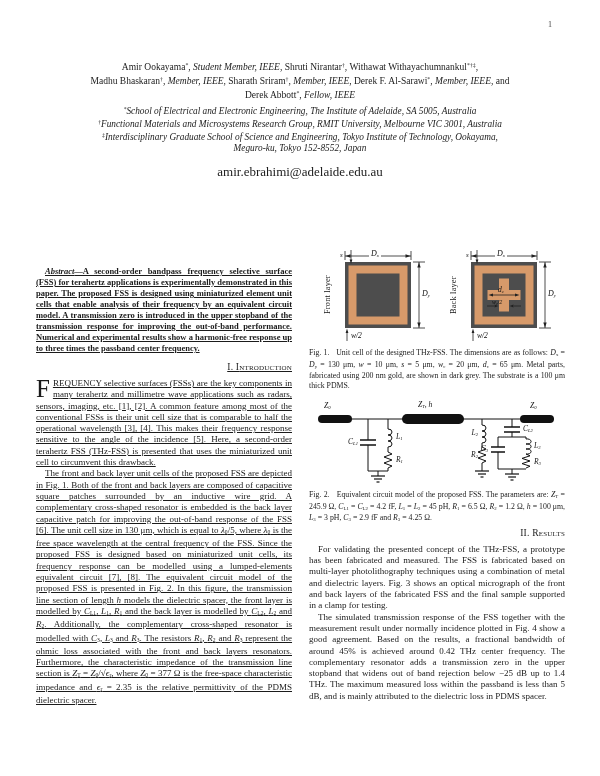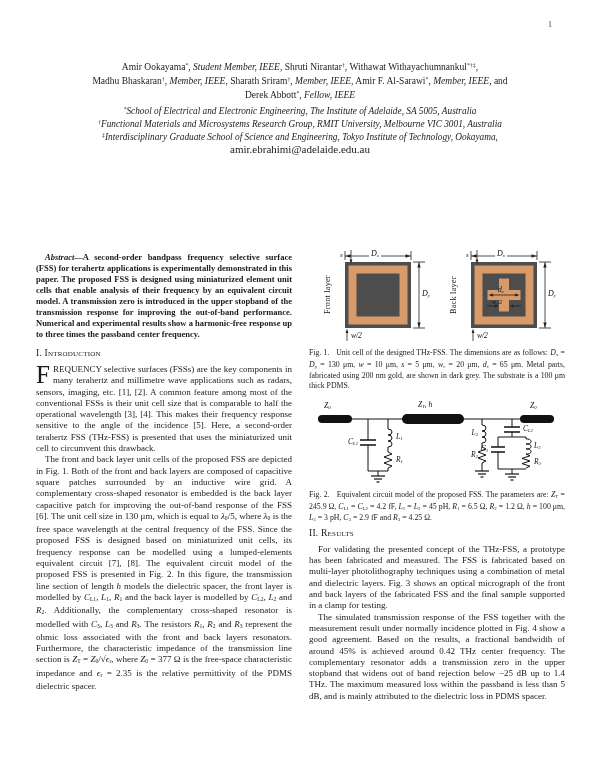--- a/index.html
+++ b/index.html
@@ -3,27 +3,27 @@
 <meta charset="utf-8">
 <style>
   html,body{margin:0;padding:0;}
   body{width:600px;height:776px;background:#ffffff;position:relative;overflow:hidden;
        font-family:"Liberation Serif","DejaVu Serif",serif;color:#1b1b1b;}
   .pagenum{position:absolute;top:20px;right:48px;font-size:8px;color:#444;}
   .header{padding-top:46px;text-align:center;}
   .title{font-size:21px;line-height:32px;}
   .authors{margin-top:13px;font-size:9.5px;line-height:12.6px;}
   .affil{margin-top:2px;font-size:9.3px;line-height:11.6px;font-style:italic;}
-  .email{font-style:normal;font-size:11px;margin-top:1px;}
+  .email{font-style:normal;font-size:13px;margin-top:11px;}
   .col{position:absolute;width:256px;}
-  .col-left{left:36px;top:252px;}
+  .col-left{left:36px;top:266px;text-decoration:underline;}
   .col-right{left:309px;top:246px;}
   p{margin:0;}
   .abstract{font-weight:bold;font-size:8.5px;line-height:11px;text-align:justify;text-indent:9px;}
-  .head{font-size:9.6px;text-align:left;margin:7px 0 6px 0;letter-spacing:0.2px;}
+  .head{font-size:9.6px;text-align:right;margin:7px 0 6px 0;letter-spacing:0.2px;}
   .body{font-size:9px;line-height:11.3px;text-align:justify;}
   .indent{text-indent:9px;}
   .caption{font-size:7.8px;line-height:9.8px;text-align:justify;margin-top:4px;}
   .st-i{font-style:italic;}
   .st-sub{font-size:62%;vertical-align:-0.18em;}
   .st-sup{font-size:62%;vertical-align:0.45em;}
   .st-sc{font-variant:small-caps;}
   .st-dropcap{float:left;font-size:25px;line-height:20px;padding:1px 3px 0 0;}
   .figwrap{position:relative;margin-top:2px;height:96px;}
   .cell{position:absolute;top:0;width:124px;height:94px;}
@@ -39,27 +39,28 @@
 </head>
 <body>
 
 <div class="pagenum">1</div>
 
 <div class="header">
   <div class="title">
   </div>
   <div class="authors">
     <div><span>Amir Ookayama</span><span class="st-sup">*</span><span>, </span><span class="st-i">Student Member, IEEE</span><span>, Shruti Nirantar</span><span class="st-sup">†</span><span>, Withawat Withayachumnankul</span><span class="st-sup">*†‡</span><span>,</span></div>
-    <div><span>Madhu Bhaskaran</span><span class="st-sup">†</span><span>, </span><span class="st-i">Member, IEEE</span><span>, Sharath Sriram</span><span class="st-sup">†</span><span>, </span><span class="st-i">Member, IEEE</span><span>, Amir F. Al-Sarawi</span><span class="st-sup">*</span><span>, </span><span class="st-i">Member, IEEE</span><span>, and</span></div>
+    <div><span>Madhu Bhaskaran</span><span class="st-sup">†</span><span>, </span><span class="st-i">Member, IEEE</span><span>, Sharath Sriram</span><span class="st-sup">†</span><span>, </span><span class="st-i">Member, IEEE</span><span>, Derek F. Al-Sarawi</span><span class="st-sup">*</span><span>, </span><span class="st-i">Member, IEEE</span><span>, and</span></div>
     <div><span>Derek Abbott</span><span class="st-sup">*</span><span>, </span><span class="st-i">Fellow, IEEE</span></div>
   </div>
   <div class="affil">
     <div><span class="st-sup">*</span><span>School of Electrical and Electronic Engineering, The Institute of Adelaide, SA 5005, Australia</span></div>
     <div><span class="st-sup">†</span><span>Functional Materials and Microsystems Research Group, RMIT University, Melbourne VIC 3001, Australia</span></div>
     <div><span class="st-sup">‡</span><span>Interdisciplinary Graduate School of Science and Engineering, Tokyo Institute of Technology, Ookayama,</span></div>
+    <div>Meguro-ku, Tokyo 152-8552, Japan</div>
     <div class="email">amir.ebrahimi@adelaide.edu.au</div>
   </div>
 </div>
 
 <div class="col col-left">
   <p class="abstract"><span class="st-i">Abstract</span><span>—A second-order bandpass frequency selective surface (FSS) for terahertz applications is experimentally demonstrated in this paper. The proposed FSS is designed using miniaturized element unit cells that enable analysis of their frequency by an equivalent circuit model. A transmission zero is introduced in the upper stopband of the transmission response for improving the out-of-band performance. Numerical and experimental results show a harmonic-free response up to three times the passband center frequency.</span></p>
   <div class="head"><span>I. I</span><span class="st-sc">ntroduction</span></div>
   <p class="body"><span class="st-dropcap">F</span><span>REQUENCY selective surfaces (FSSs) are the key components in many terahertz and millimetre wave applications such as radars, sensors, imaging, etc. [1], [2]. A common feature among most of the conventional FSSs is their unit cell size that is comparable to half the operational wavelength [3], [4]. This makes their frequency response sensitive to the angle of the incidence [5]. Here, a second-order terahertz FSS (THz-FSS) is presented that uses the miniaturized unit cell to circumvent this drawback.</span></p>
   <p class="body indent"><span>The front and back layer unit cells of the proposed FSS are depicted in Fig. 1. Both of the front and back layers are composed of capacitive square patches surrounded by an inductive wire grid. A complementary cross-shaped resonator is embedded is the back layer capacitive patch for improving the out-of-band response of the FSS [6]. The unit cell size in 130 μm, which is equal to </span><span class="st-i">λ</span><span class="st-sub">0</span><span>/5, where </span><span class="st-i">λ</span><span class="st-sub">0</span><span> is the free space wavelength at the central frequency of the FSS. Since the proposed FSS is designed based on miniaturized unit cells, its frequency response can be modelled using a lumped-elements equivalent circuit [7], [8]. The equivalent circuit model of the proposed FSS is presented in Fig. 2. In this figure, the transmission line section of length </span><span class="st-i">h</span><span> models the dielectric spacer, the front layer is modelled by </span><span class="st-i">C</span><span class="st-sub">L1</span><span>, </span><span class="st-i">L</span><span class="st-sub">1</span><span>, </span><span class="st-i">R</span><span class="st-sub">1</span><span> and the back layer is modelled by </span><span class="st-i">C</span><span class="st-sub">L2</span><span>, </span><span class="st-i">L</span><span class="st-sub">2</span><span> and </span><span class="st-i">R</span><span class="st-sub">2</span><span>. Additionally, the complementary cross-shaped resonator is modelled with </span><span class="st-i">C</span><span class="st-sub">3</span><span>, </span><span class="st-i">L</span><span class="st-sub">3</span><span> and </span><span class="st-i">R</span><span class="st-sub">3</span><span>. The resistors </span><span class="st-i">R</span><span class="st-sub">1</span><span>, </span><span class="st-i">R</span><span class="st-sub">2</span><span> and </span><span class="st-i">R</span><span class="st-sub">3</span><span> represent the ohmic loss associated with the front and back layers resonators. Furthermore, the characteristic impedance of the transmission line section is </span><span class="st-i">Z</span><span class="st-sub">T</span><span> = </span><span class="st-i">Z</span><span class="st-sub">0</span><span>/√</span><span class="st-i">ϵ</span><span class="st-sub">r</span><span>, where </span><span class="st-i">Z</span><span class="st-sub">0</span><span> = 377 Ω is the free-space characteristic impedance and </span><span class="st-i">ϵ</span><span class="st-sub">r</span><span> = 2.35 is the relative permittivity of the PDMS dielectric spacer.</span></p>
 </div>

